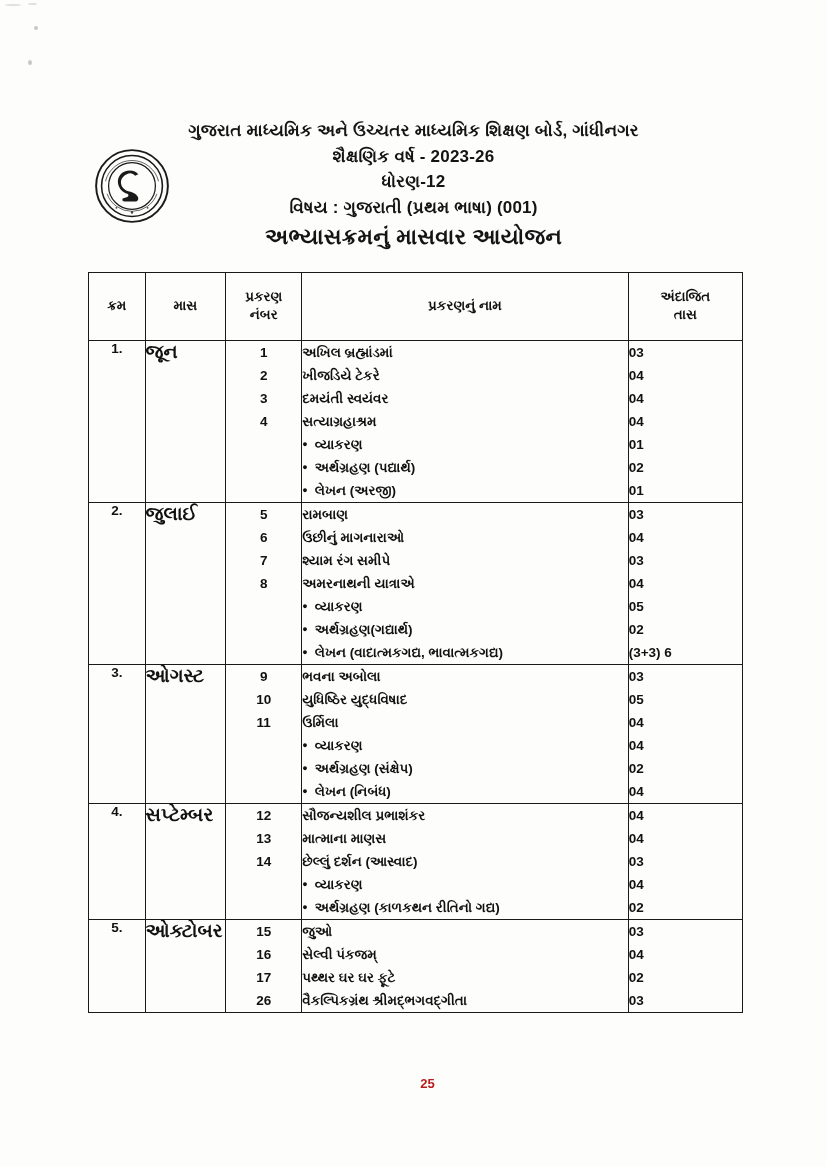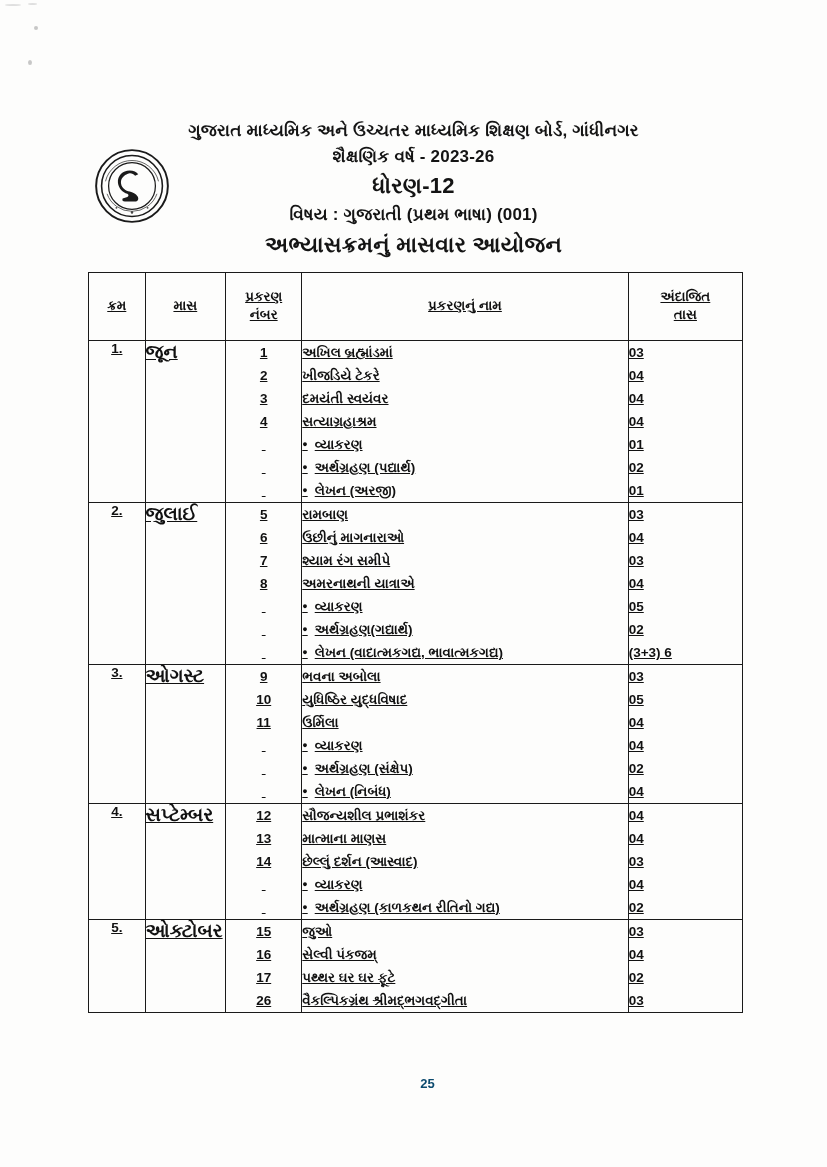--- a/index.html
+++ b/index.html
@@ -40,21 +40,21 @@
     text-align: center;
   }
   .header .line {
     font-weight: bold;
     color: #141414;
     letter-spacing: .2px;
     line-height: 1.5;
   }
   .hl1 { font-size: 17px; }
   .hl2 { font-size: 17px; }
-  .hl3 { font-size: 22px; }
+  .hl3 { font-size: 17px; }
   .hl4 { font-size: 17px; }
   .hl5 { font-size: 22px; }
 
   
   .emblem {
     position: absolute;
     left: 93px;
     top: 146px;
     width: 78px;
     height: 80px;
@@ -65,21 +65,20 @@
   .tablewrap {
     position: absolute;
     left: 88px;
     top: 272px;
     width: 655px;
   }
   table.plan {
     width: 100%;
     border-collapse: collapse;
     table-layout: fixed;
-    text-decoration: underline;
   }
   table.plan td, table.plan th {
     border: 1.6px solid #1a1a1a;
     vertical-align: top;
     padding: 0;
   }
   table.plan th {
     text-align: center;
     font-weight: bold;
     font-size: 13.5px;
@@ -136,21 +135,21 @@
   .rowline.blank { color: transparent; }
 
   
   .pagenum {
     position: absolute;
     left: 0; right: 0;
     top: 1076px;
     text-align: center;
     font-size: 13px;
     font-weight: bold;
-    color: #0c4a6e;
+    color: #b91c1c;
     padding-left: 28px;
   }
 </style>
 </head>
 <body>
 
 <div class="page">
 
   <div class="speck s1"></div>
   <div class="speck s2"></div>

